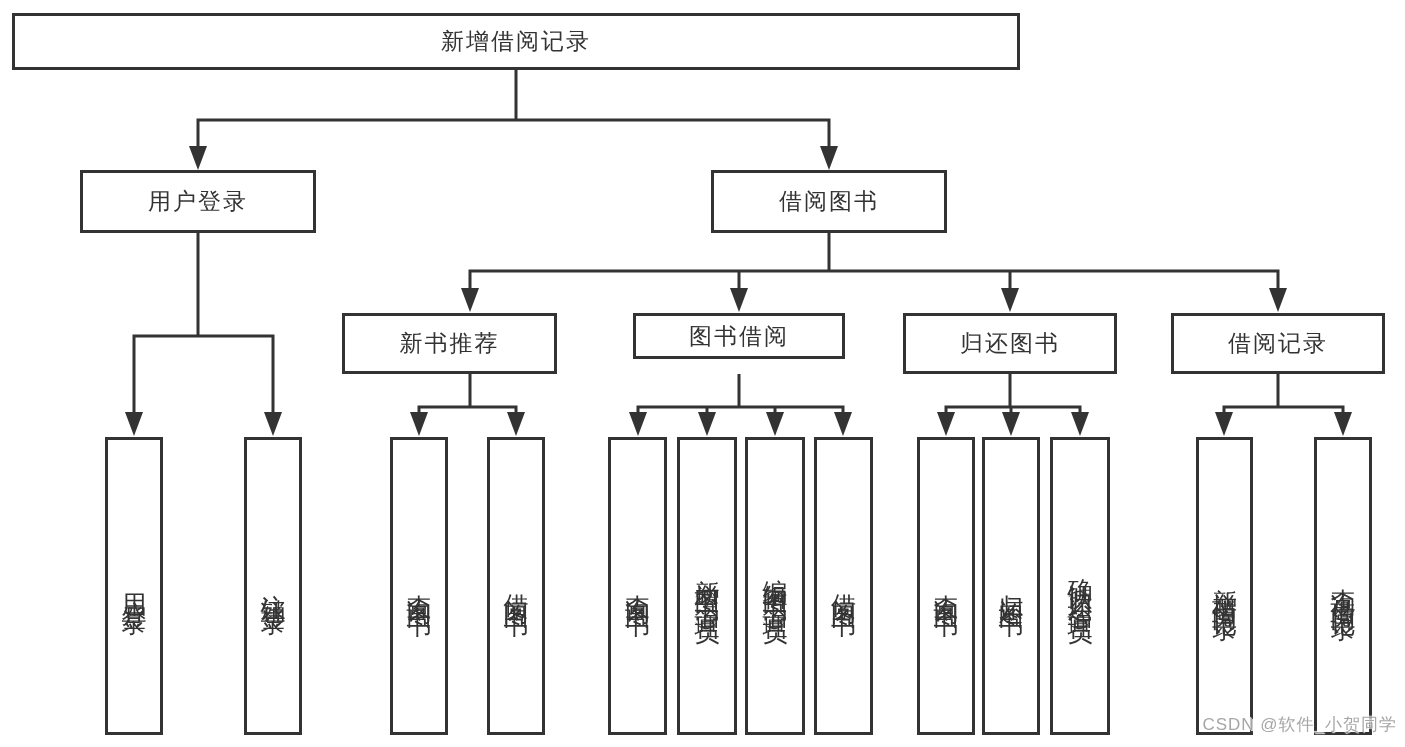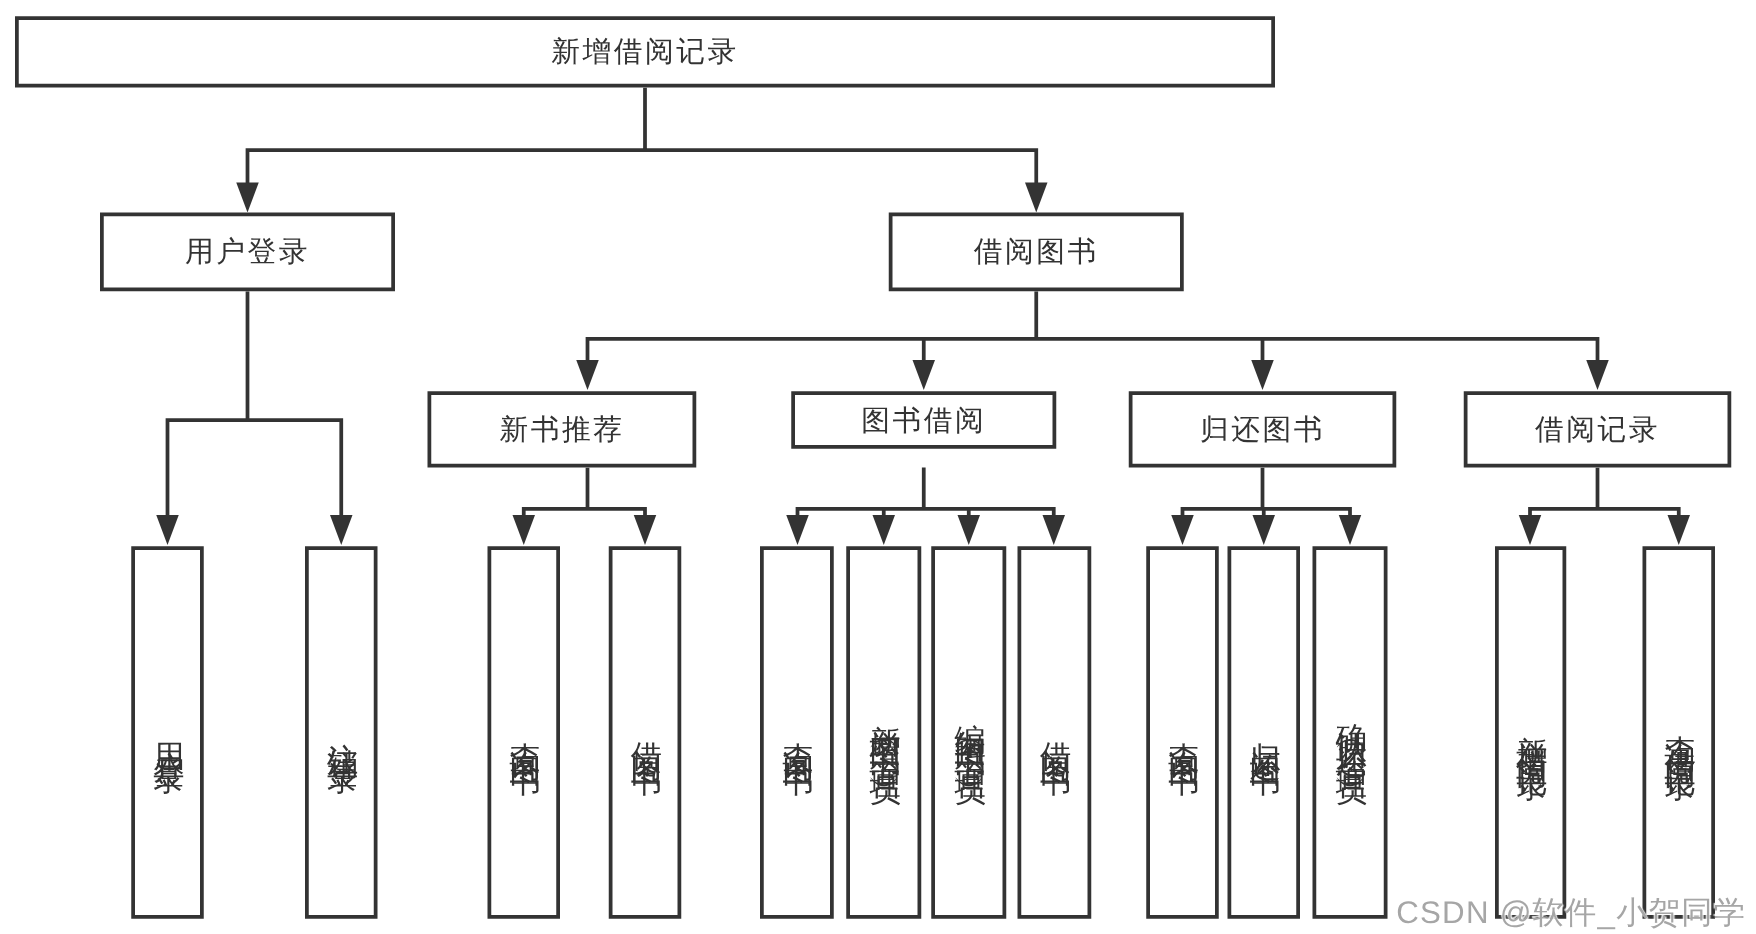--- a/index.html
+++ b/index.html
@@ -52,21 +52,21 @@
     text-orientation: mixed;
     font-size: 25px;
     letter-spacing: 6px;
     line-height: 1;
     white-space: nowrap;
   }
   .watermark {
     position: absolute;
     right: 8px;
     top: 713px;
-    font-size: 25px;
+    font-size: 17px;
     letter-spacing: 1px;
     color: #a6a6a6;
     text-shadow: 1px 1px 1px rgba(255,255,255,0.95), -1px -1px 1px rgba(255,255,255,0.95);
     z-index: 10;
   }
 </style>
 </head>
 <body>
 
 <div class="canvas">

